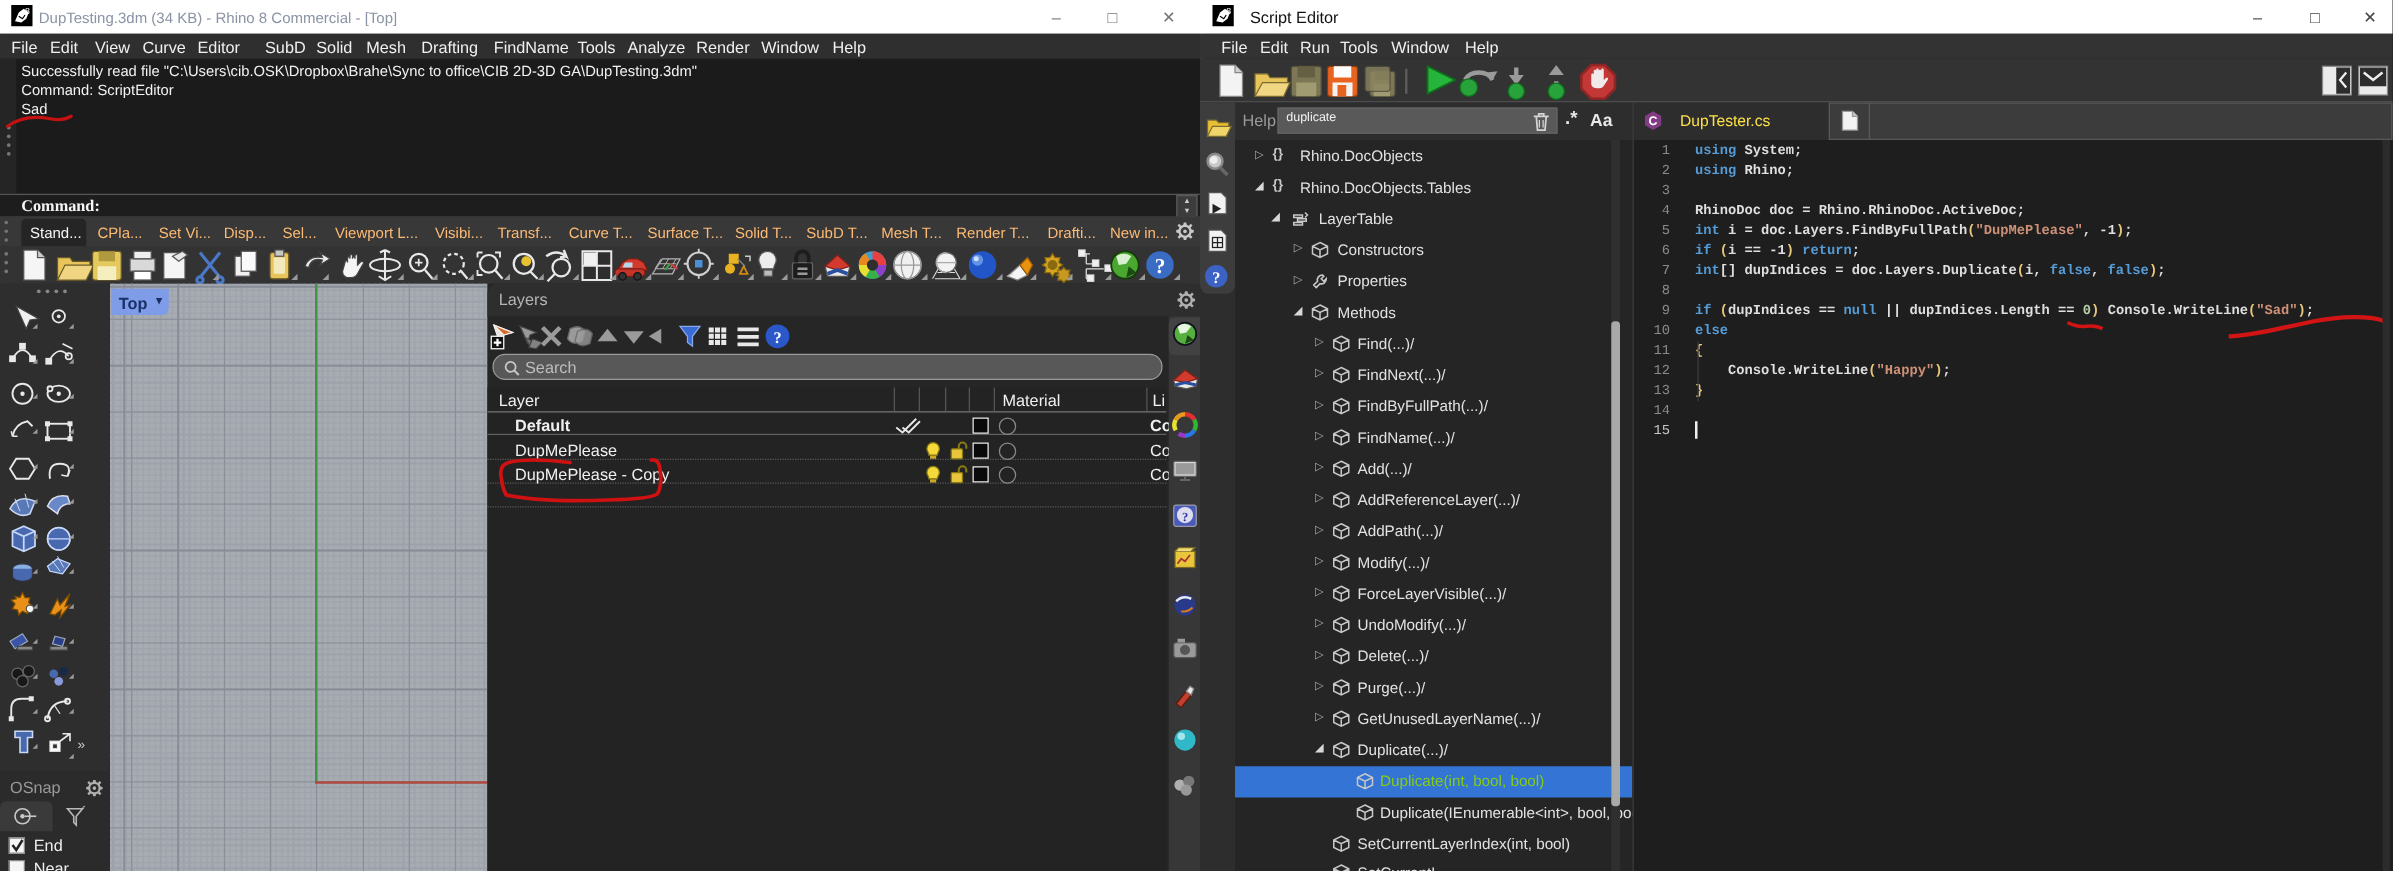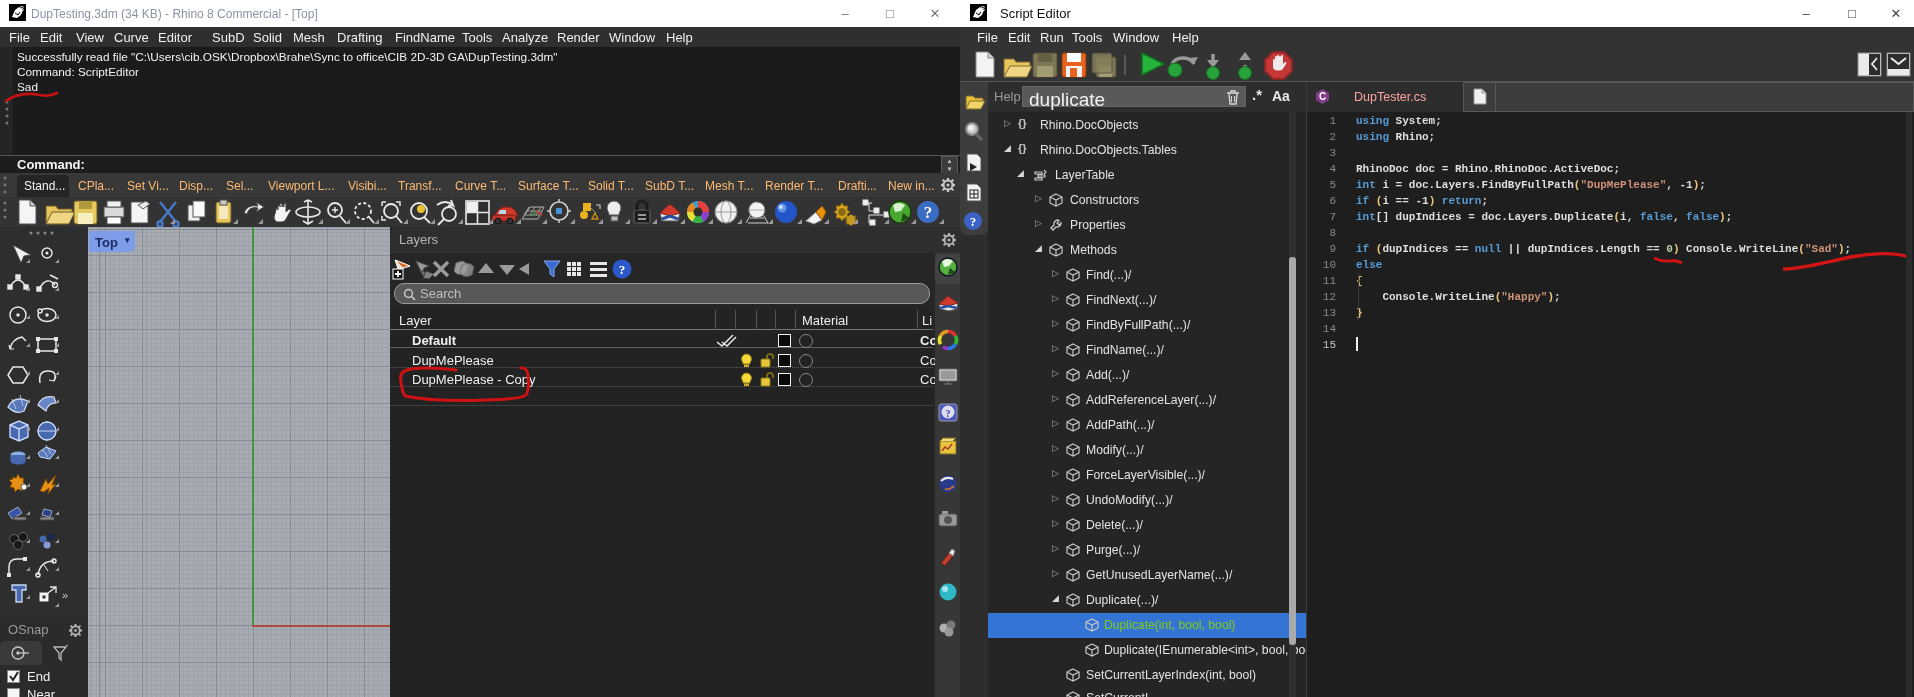--- a/index.html
+++ b/index.html
@@ -6,21 +6,21 @@
 .abs{position:absolute}
 #stage{position:absolute;left:0;top:0;width:1914px;height:697px}
 
 #lw{left:0;top:0;width:960px;height:697px;background:#2e2e2e;border-left:1px solid #4a3535}
 #lw-title{left:0;top:0;width:960px;height:27px;background:#fff}
 #lw-title .t{left:31px;top:7px;font-size:12px;color:#8a93a4}
 #lw-menu{left:0;top:27px;width:960px;height:20px;background:#2f2f2f}
 .mi{position:absolute;top:3px;font-size:13px;color:#f0f0f0}
 #lw-cmd{left:0;top:47px;width:960px;height:108px;background:#1b1b1b}
 #lw-cmd .ln{position:absolute;left:17px;font-size:11.8px;color:#f2f2f2;white-space:pre}
-#lw-cmdrow{left:0;top:155px;width:960px;height:18px;background:#1d1d1d;border-top:1px solid #555;}
+#lw-cmdrow{left:0;top:155px;width:960px;height:18px;background:#1d1d1d;border-top:1px solid #555;font-family:Liberation Serif, serif;}
 #lw-tabs{left:0;top:173px;width:960px;height:24px;background:#383838}
 .tab{position:absolute;top:6px;font-size:12px;color:#fdba74;white-space:nowrap}
 #lw-toolbar{left:0;top:197px;width:960px;height:30px;background:#333}
 
 #ltools{left:0;top:227px;width:88px;height:390px;background:#2e2e2e}
 #osnap{left:0;top:617px;width:88px;height:80px;background:#2b2b2b}
 
 #vp{left:88px;top:227px;width:302px;height:470px;background:#a7abb2;
 background-image:
  repeating-linear-gradient(to right, #878d96 0 1px, transparent 1px 37px),
@@ -811,21 +811,21 @@
           <rect x="10" y="108" width="8" height="8" fill="none" stroke="#222"></rect>
           <path d="M14 108v8m-4-4h8" stroke="#222"></path>
         </g>
    <circle cx="13" cy="139" r="9" fill="#3b62c4"></circle>
         <text x="13" y="144" font-size="13" font-weight="bold" fill="#fff" text-anchor="middle" font-family="Liberation Serif">?</text>
   </svg>
  </div>
  <div class="abs" id="rw-search">
   <span style="position:absolute;left:6px;top:7px;font-size:13px;color:#9a9a9a">Help</span>
   <div style="position:absolute;left:34px;top:4px;width:224px;height:21px;background:#595959;border:1px solid #646464"></div>
-  <span style="position:absolute;left:41px;top:7px;font-size:19px;color:#f2f2f2">duplicate</span>
+  <span style="position:absolute;left:41px;top:7px;font-size:10px;color:#f2f2f2">duplicate</span>
   <svg width="14" height="15" style="left:238px;top:8px" viewBox="0 0 14 15">
         <path d="M1 3h12M5 3V1h4v2M3 3l1 11h6l1-11" fill="none" stroke="#d5d5d5" stroke-width="1.4"></path>
         <path d="M5.5 6v6m3-6v6" stroke="#d5d5d5"></path>
       </svg>
   <span style="position:absolute;left:264px;top:4px;font-size:15px;font-weight:bold;color:#e8e8e8">.*</span>
   <span style="position:absolute;left:284px;top:6px;font-size:14px;font-weight:bold;color:#e8e8e8">Aa</span>
  </div>
  <div class="abs" id="rw-tree">
   <div style="position:absolute;left:0;top:501px;width:318px;height:25px;background:#3474d4"></div>
   <div class="trow" style="top:1px">
@@ -992,21 +992,21 @@
   <div style="position:absolute;left:301px;top:145px;width:7px;height:388px;background:#a9a9a9;border-radius:3px"></div>
  </div>
  <div class="abs" id="tabbar">
   <div style="position:absolute;left:0;top:0;width:1px;height:615px;background:#3c3c3c;z-index:5"></div>
   <div style="position:absolute;left:157px;top:0;width:451px;height:30px;background:#3c3c3c;border:1px solid #585858"></div>
   <div style="position:absolute;left:157px;top:0;width:33px;height:30px;border-right:1px solid #585858"></div>
   <svg width="15" height="15" style="left:9px;top:7px" viewBox="0 0 15 15">
         <path d="M7.5 0l6.5 3.75v7.5L7.5 15 1 11.25v-7.5z" fill="#823c85"></path>
         <text x="7.5" y="11" font-size="10" font-weight="bold" fill="#fff" text-anchor="middle" font-family="Liberation Sans">C</text>
       </svg>
-  <span style="position:absolute;left:48px;top:8px;font-size:12.5px;color:#fca5a5">DupTester.cs</span>
+  <span style="position:absolute;left:38px;top:8px;font-size:12.5px;color:#fde047">DupTester.cs</span>
   <svg width="14" height="17" style="left:167px;top:6px" viewBox="0 0 14 17">
         <path d="M1 1h8l4 4v11H1z" fill="#f2f2f2" stroke="#999"></path>
         <path d="M9 1v4h4" fill="#ccc" stroke="#999"></path>
       </svg>
  </div>
  <div class="abs" id="code">
   <div class="cn" style="top:3px">1</div>
       <div class="cl" style="top:3px"><span class="kw">using</span> System;</div>
   <div class="cn" style="top:19px">2</div>
       <div class="cl" style="top:19px"><span class="kw">using</span> Rhino;</div>

